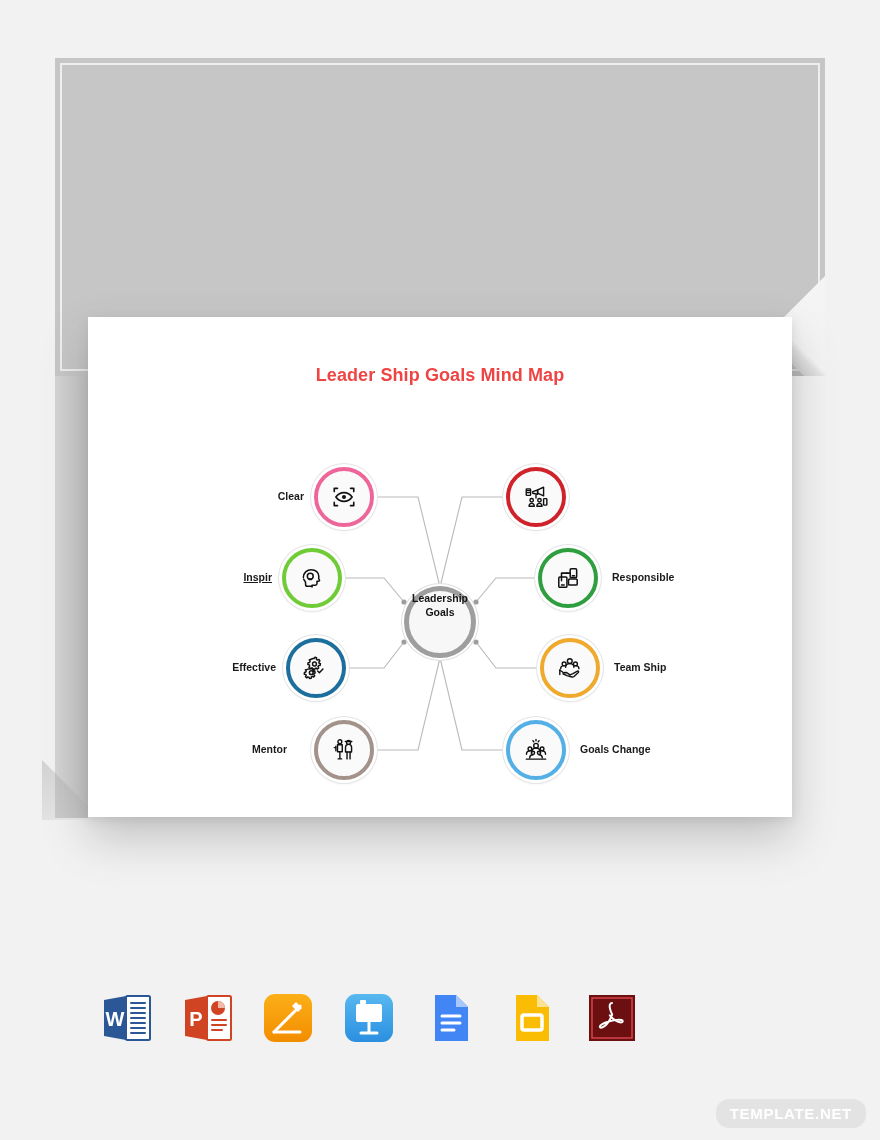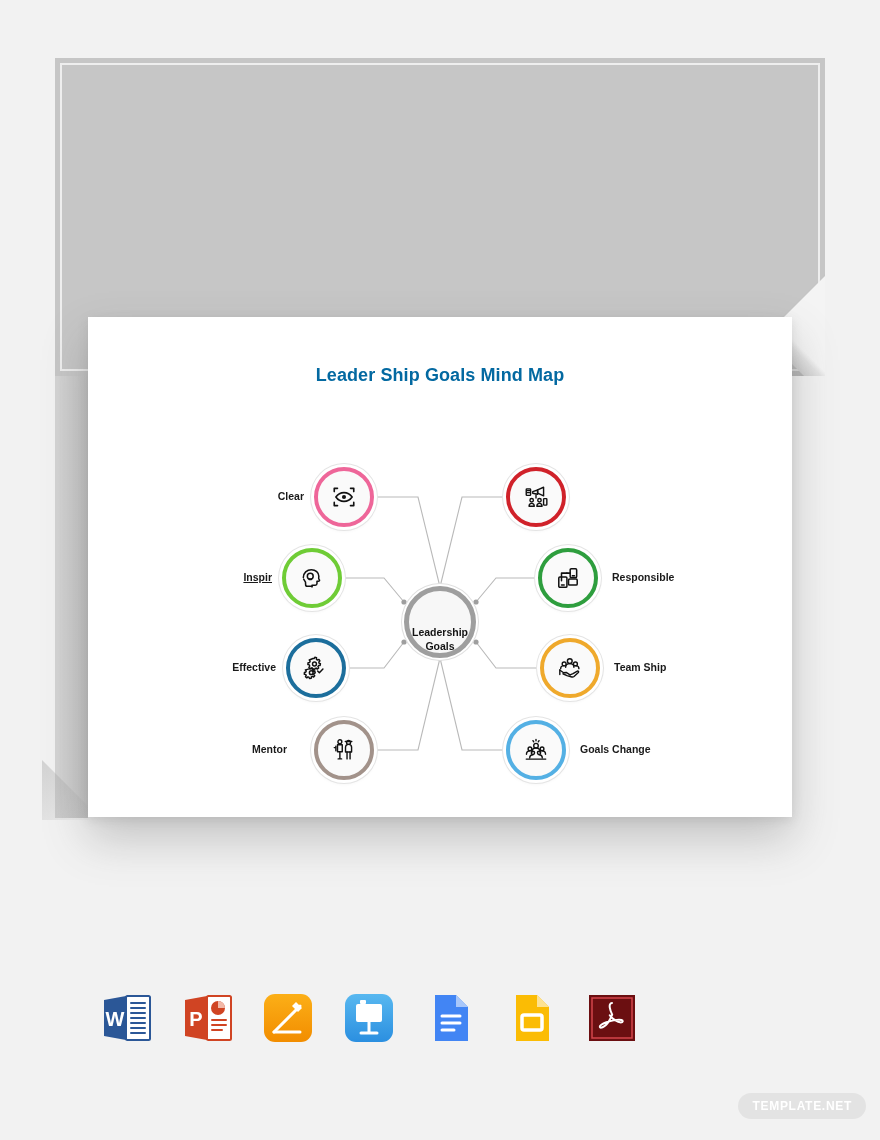--- a/index.html
+++ b/index.html
@@ -84,21 +84,21 @@
   }
 
   #page-title {
     position: absolute;
     top: 48px;
     left: 0;
     right: 0;
     text-align: center;
     font-size: 18px;
     font-weight: bold;
-    color: #0369a1;
+    color: #ef4444;
     letter-spacing: 0.1px;
   }
 
   
   #mindmap {
     position: absolute;
     left: 0;
     top: 95px;
     width: 704px;
     height: 390px;
@@ -139,21 +139,21 @@
   
   #center-node {
     position: absolute;
     width: 72px;
     height: 72px;
     border-radius: 50%;
     background: #f7f7f7;
     border: 5px solid #9e9e9e;
     box-sizing: border-box;
     display: flex;
-    align-items: flex-end;
+    align-items: flex-start;
     justify-content: center;
     box-shadow: 0 0 0 2px #ffffff, 0 0 0 3px #e0e0e0;
   }
   #center-label {
     font-size: 10.5px;
     font-weight: bold;
     color: #141414;
     text-align: center;
     line-height: 1.35;
     white-space: pre-line;
@@ -174,25 +174,25 @@
     display: flex;
     align-items: center;
     justify-content: center;
   }
   .format-icon svg { display: block; }
 
   
   #watermark {
     position: absolute;
     right: 14px;
-    bottom: 21px;
+    bottom: 12px;
     background: #e3e3e3;
     border-radius: 13px;
     padding: 6px 14px;
-    font-size: 12px;
+    font-size: 15px;
     font-weight: bold;
     letter-spacing: 0.7px;
     color: #ffffff;
   }
 </style>
 </head>
 <body>
 
 <div id="backdrop-left-edge"></div>
 <div id="backdrop-left-edge-bevel"></div>

